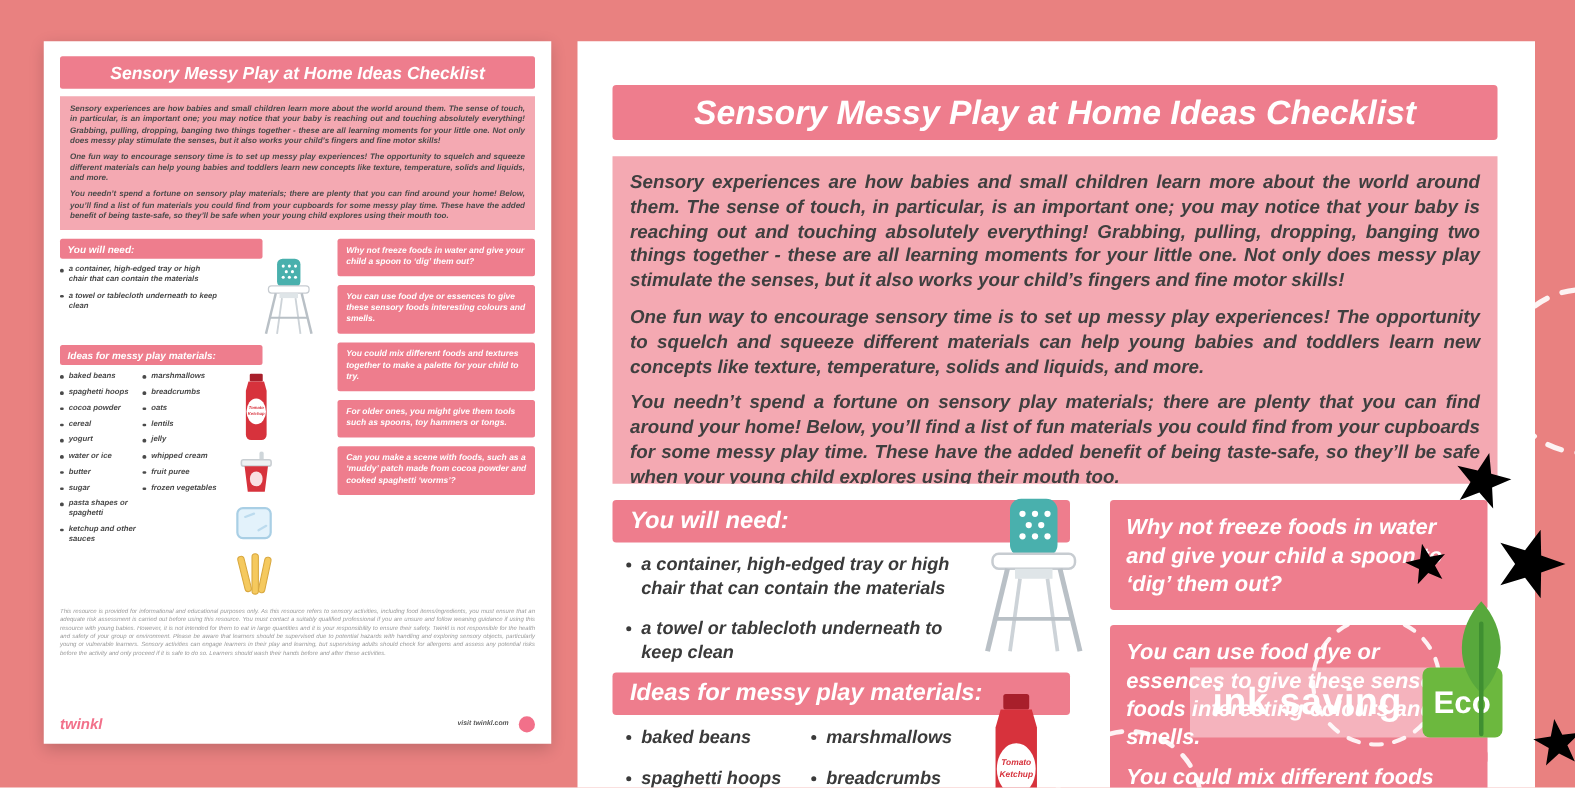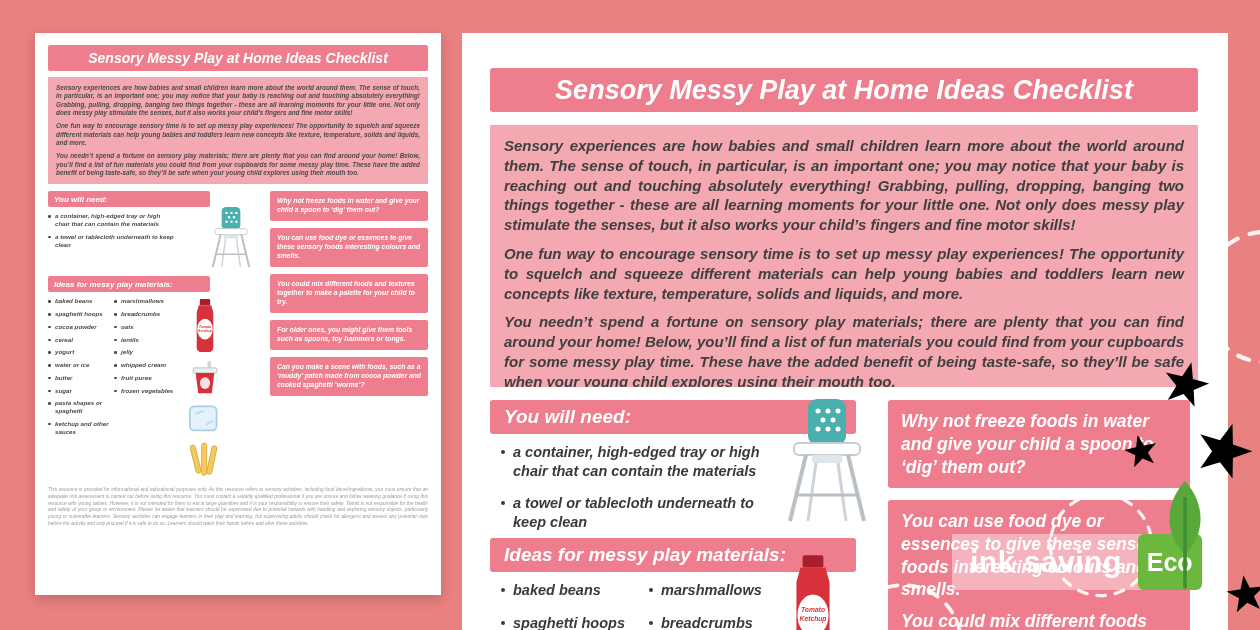--- a/index.html
+++ b/index.html
@@ -212,20 +212,25 @@
     </div>
     <div class="s-right">
       <div class="s-tip">Why not freeze foods in water and give your child a spoon to ‘dig’ them out?</div>
       <div class="s-tip">You can use food dye or essences to give these sensory foods interesting colours and smells.</div>
       <div class="s-tip">You could mix different foods and textures together to make a palette for your child to try.</div>
       <div class="s-tip">For older ones, you might give them tools such as spoons, toy hammers or tongs.</div>
       <div class="s-tip">Can you make a scene with foods, such as a ‘muddy’ patch made from cocoa powder and cooked spaghetti ‘worms’?</div>
     </div>
   </div>
   <p class="s-disclaimer">This resource is provided for informational and educational purposes only. As this resource refers to sensory activities, including food items/ingredients, you must ensure that an adequate risk assessment is carried out before using this resource. You must contact a suitably qualified professional if you are unsure and follow weaning guidance if using this resource with young babies. However, it is not intended for them to eat in large quantities and it is your responsibility to ensure their safety. Twinkl is not responsible for the health and safety of your group or environment. Please be aware that learners should be supervised due to potential hazards with handling and exploring sensory objects, particularly young or vulnerable learners. Sensory activities can engage learners in their play and learning, but supervising adults should check for allergens and assess any potential risks before the activity and only proceed if it is safe to do so. Learners should wash their hands before and after these activities.</p>
+  <div class="s-footer">
+    <span class="s-logo">twinkl</span>
+    <span class="s-visit">visit twinkl.com</span>
+    <span class="s-circle"></span>
+  </div>
 </div>
 
 <div class="page page-large">
   <div class="l-title">Sensory Messy Play at Home Ideas Checklist</div>
   <div class="l-intro">
     <p>Sensory experiences are how babies and small children learn more about the world around them. The sense of touch, in particular, is an important one; you may notice that your baby is reaching out and touching absolutely everything! Grabbing, pulling, dropping, banging two things together - these are all learning moments for your little one. Not only does messy play stimulate the senses, but it also works your child’s fingers and fine motor skills!</p>
     <p>One fun way to encourage sensory time is to set up messy play experiences! The opportunity to squelch and squeeze different materials can help young babies and toddlers learn new concepts like texture, temperature, solids and liquids, and more.</p>
     <p>You needn’t spend a fortune on sensory play materials; there are plenty that you can find around your home! Below, you’ll find a list of fun materials you could find from your cupboards for some messy play time. These have the added benefit of being taste-safe, so they’ll be safe when your young child explores using their mouth too.</p>
   </div>
 

